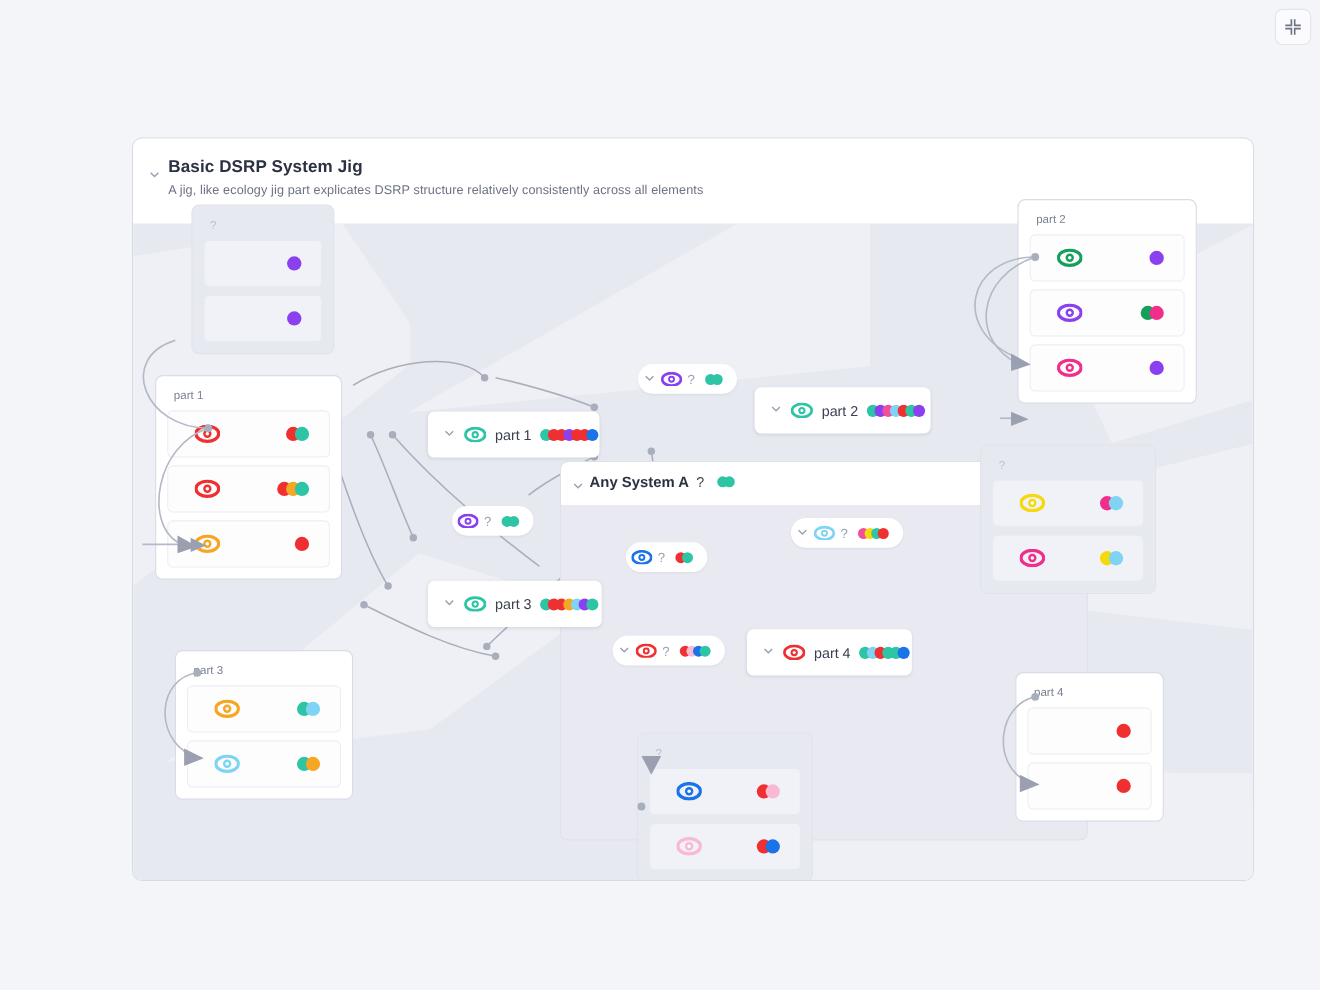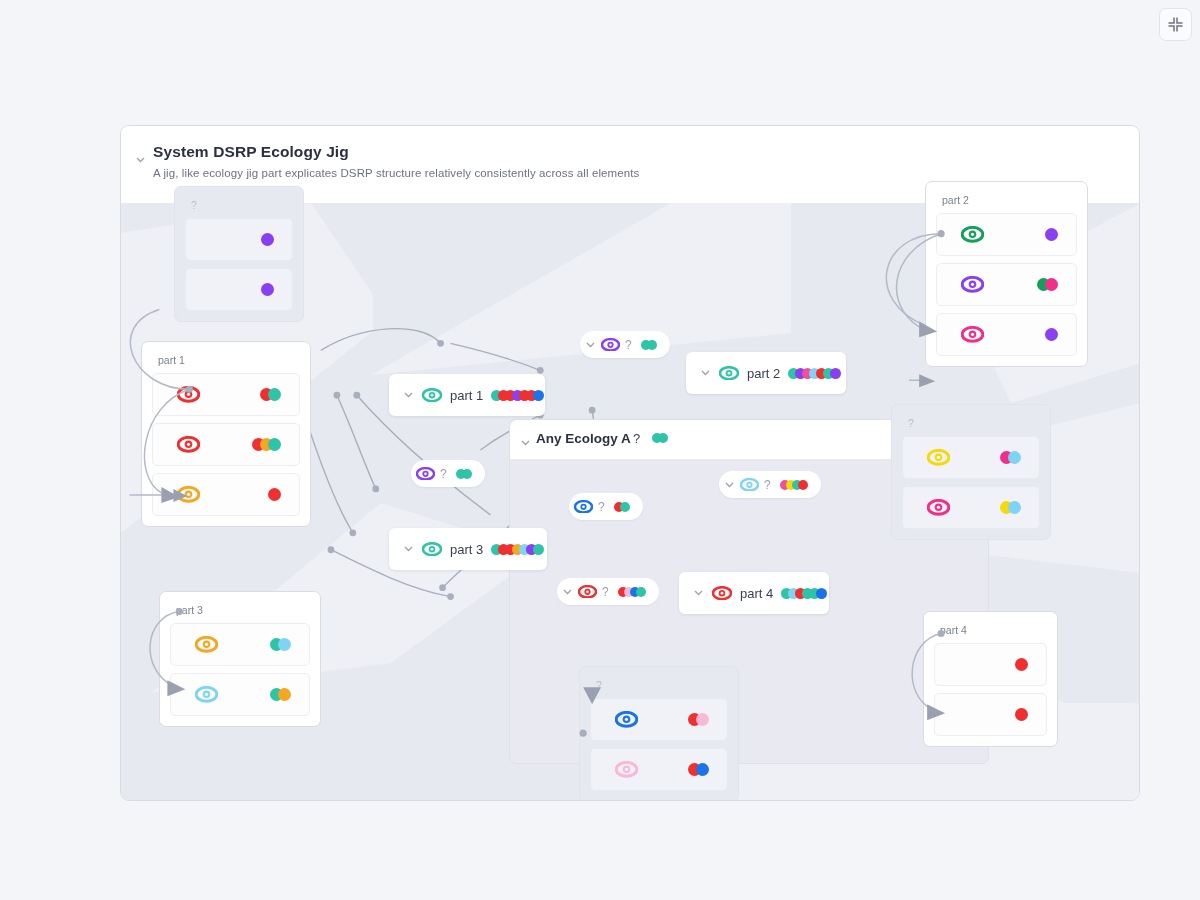--- a/index.html
+++ b/index.html
@@ -148,21 +148,21 @@
       <div class="wedge" style="left:700px;top:380px;width:320px;height:300px;clip-path:polygon(40px 40px,320px 150px,320px 300px,80px 300px);"></div>
       <div class="wedge" style="left:905px;top:500px;width:115px;height:176px;border-radius:6px;"></div>
     </div>
 
     <div class="canvas-head">
       <span class="head-chev">
         <svg width="11" height="11" viewBox="0 0 11 11">
             <path d="M2 4l3.5 3.5L9 4" fill="none" stroke="#9aa0b2" stroke-width="1.3"></path>
           </svg>
       </span>
-      <div class="head-title">System DSRP Ecology Jig</div>
+      <div class="head-title">Basic DSRP System Jig</div>
       <div class="head-sub">A jig, like ecology jig part explicates DSRP structure relatively consistently across all elements</div>
     </div>
 
     <svg class="links" viewBox="0 0 1020 676">
 
       <path class="lk-soft" d="M-40 263 C -70 263 -75 180 -10 160"></path>
 
       <path class="lk" d="M216 270 C 230 300 240 330 255 364"></path>
       <path class="lk" d="M186 297 C 200 340 215 380 232 408"></path>
       <path class="lk" d="M236 270 C 280 320 330 360 370 390"></path>
@@ -189,21 +189,21 @@
       <circle class="lk-dot" cx="430" cy="462" r="3.4"></circle>
     </svg>
 
     <div class="system">
       <div class="system-head">
         <span class="system-chev">
           <svg width="11" height="11" viewBox="0 0 11 11">
               <path d="M2 4l3.5 3.5L9 4" fill="none" stroke="#9aa0b2" stroke-width="1.3"></path>
             </svg>
         </span>
-        <div class="system-title">Any Ecology A</div>
+        <div class="system-title">Any System A</div>
       </div>
     </div>
 
     <div id="n-purple-top" class="node pill" style="left:459px;top:205px;">
         <span><svg width="11" height="11" viewBox="0 0 11 11">
             <path d="M2 4l3.5 3.5L9 4" fill="none" stroke="#9aa0b2" stroke-width="1.3"></path>
           </svg></span>
         <svg class="eye" width="19" height="13.68" viewBox="0 0 20 14">
           <ellipse cx="10" cy="7" rx="9" ry="6" fill="none" stroke="#8a3ff0" stroke-width="2.6"></ellipse>
           <circle cx="10" cy="7" r="3.3" fill="#8a3ff0"></circle>

